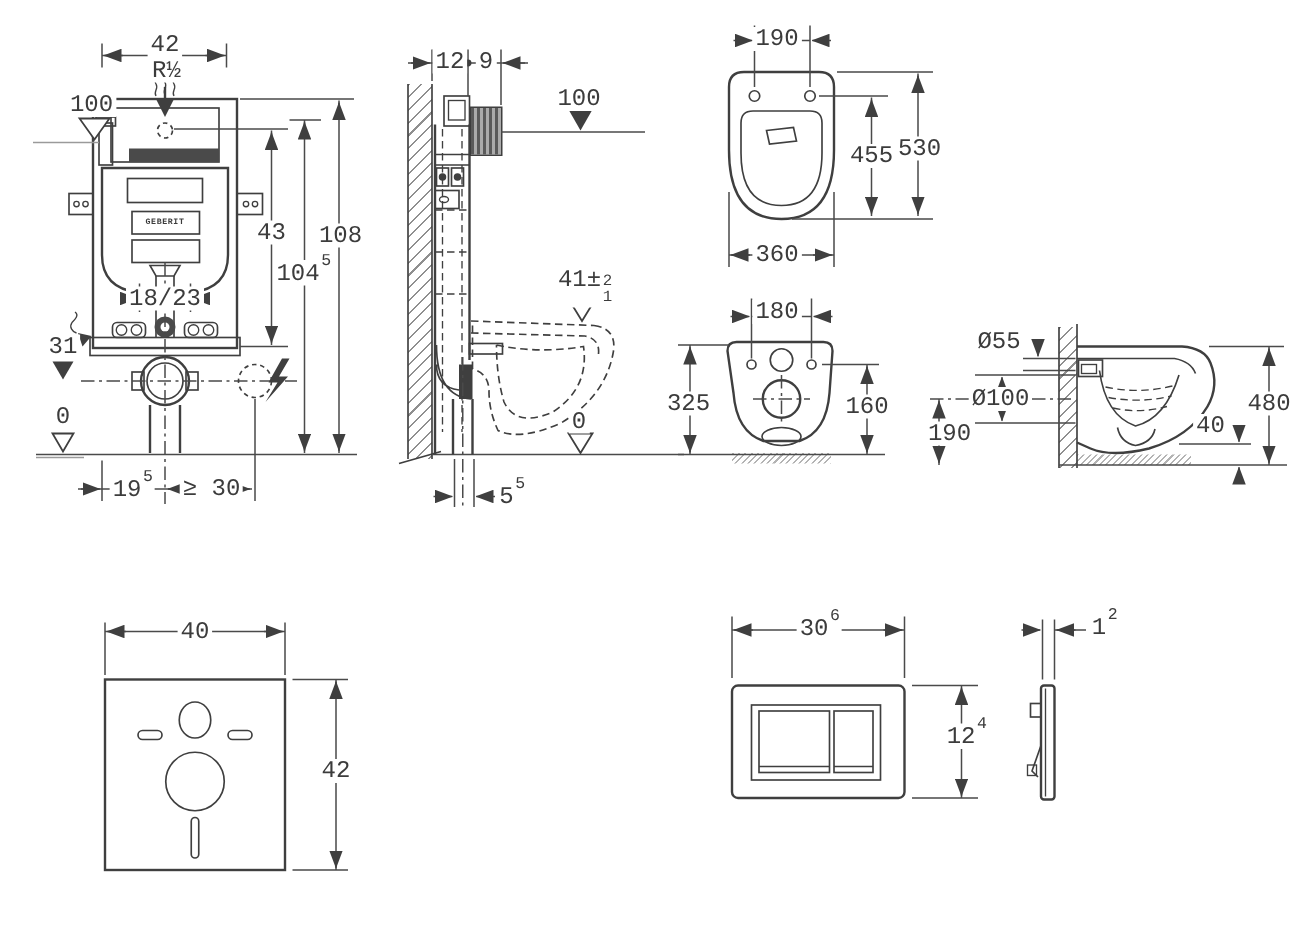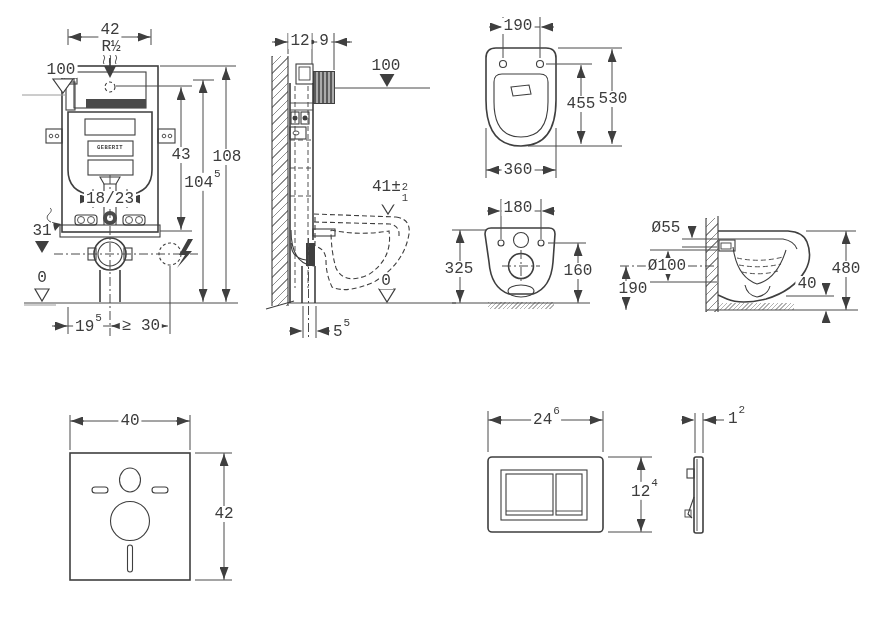--- a/index.html
+++ b/index.html
@@ -333,17 +333,17 @@
 
   <span class="lbl" style="left:666px;top:228px">Ø55</span>
   <span class="lbl" style="left:667px;top:266px">Ø100</span>
   <span class="lbl" style="left:633px;top:289px">190</span>
   <span class="lbl" style="left:846px;top:269px">480</span>
   <span class="lbl" style="left:807px;top:284px">40</span>
 
   <span class="lbl" style="left:130px;top:421px">40</span>
   <span class="lbl" style="left:224px;top:514px">42</span>
 
-  <span class="lbl" style="left:546px;top:419px"><span>24</span><sup>6</sup></span>
+  <span class="lbl" style="left:546px;top:419px"><span>30</span><sup>6</sup></span>
   <span class="lbl" style="left:644px;top:491px"><span>12</span><sup>4</sup></span>
   <span class="lbl" style="left:736px;top:418px"><span>1</span><sup>2</sup></span>
 
 </div>
 
 </body></html>

